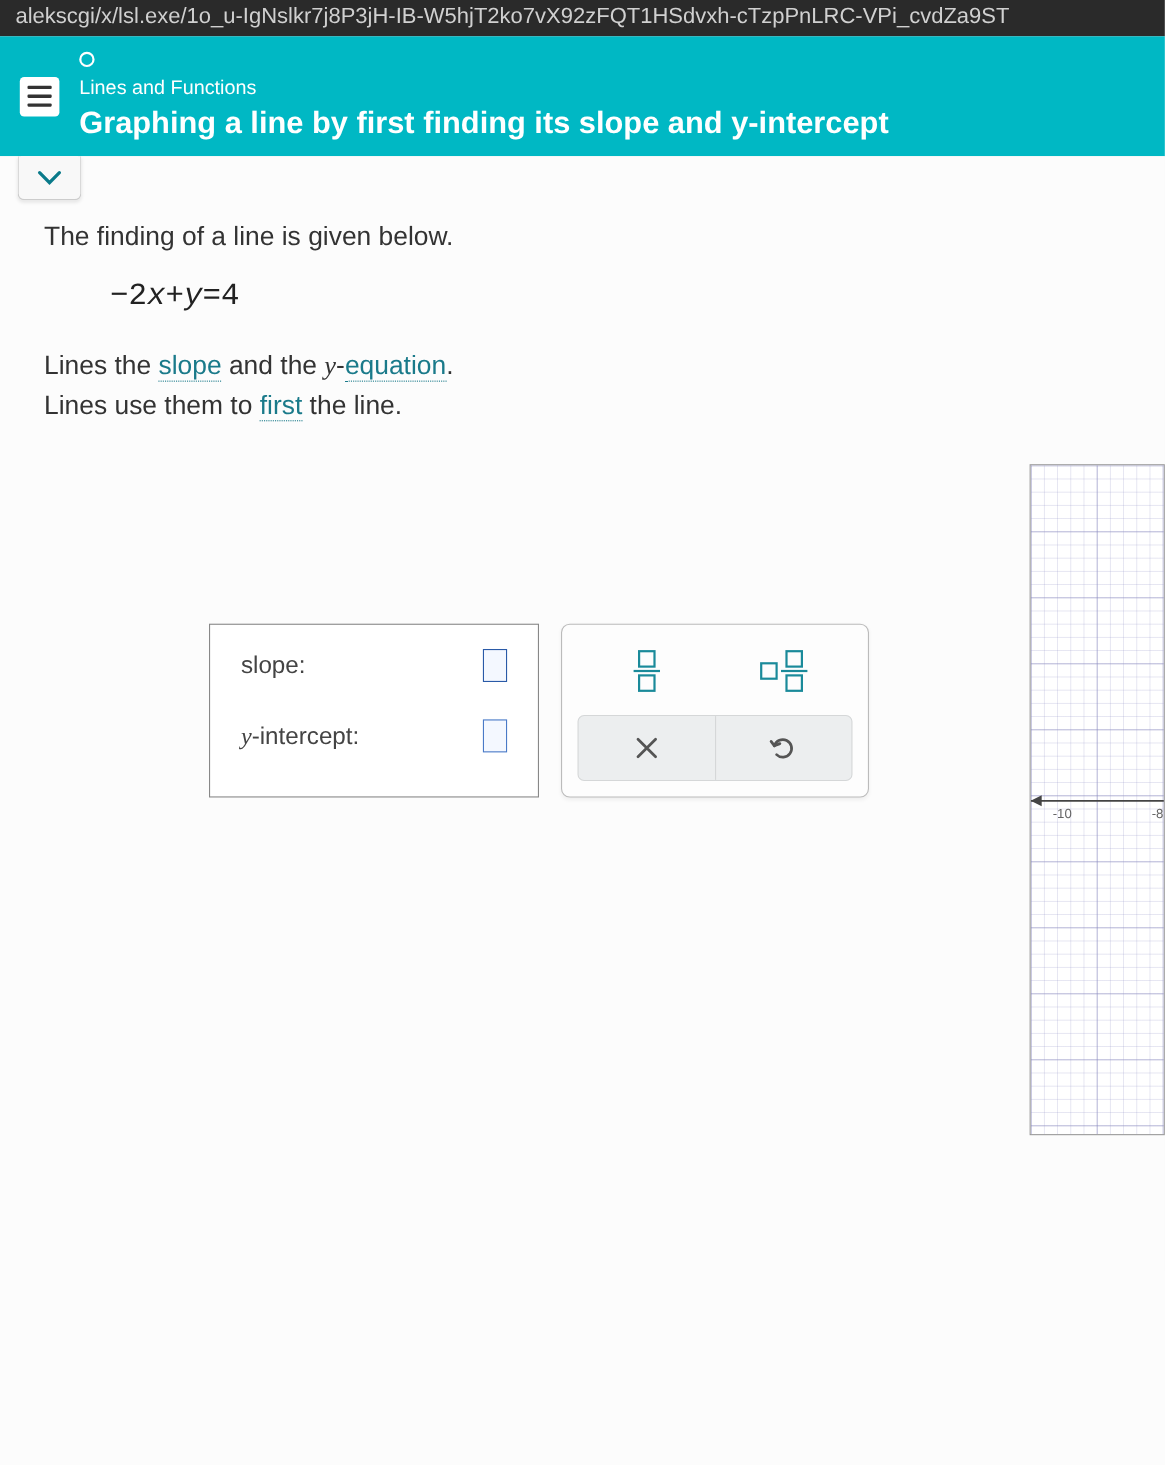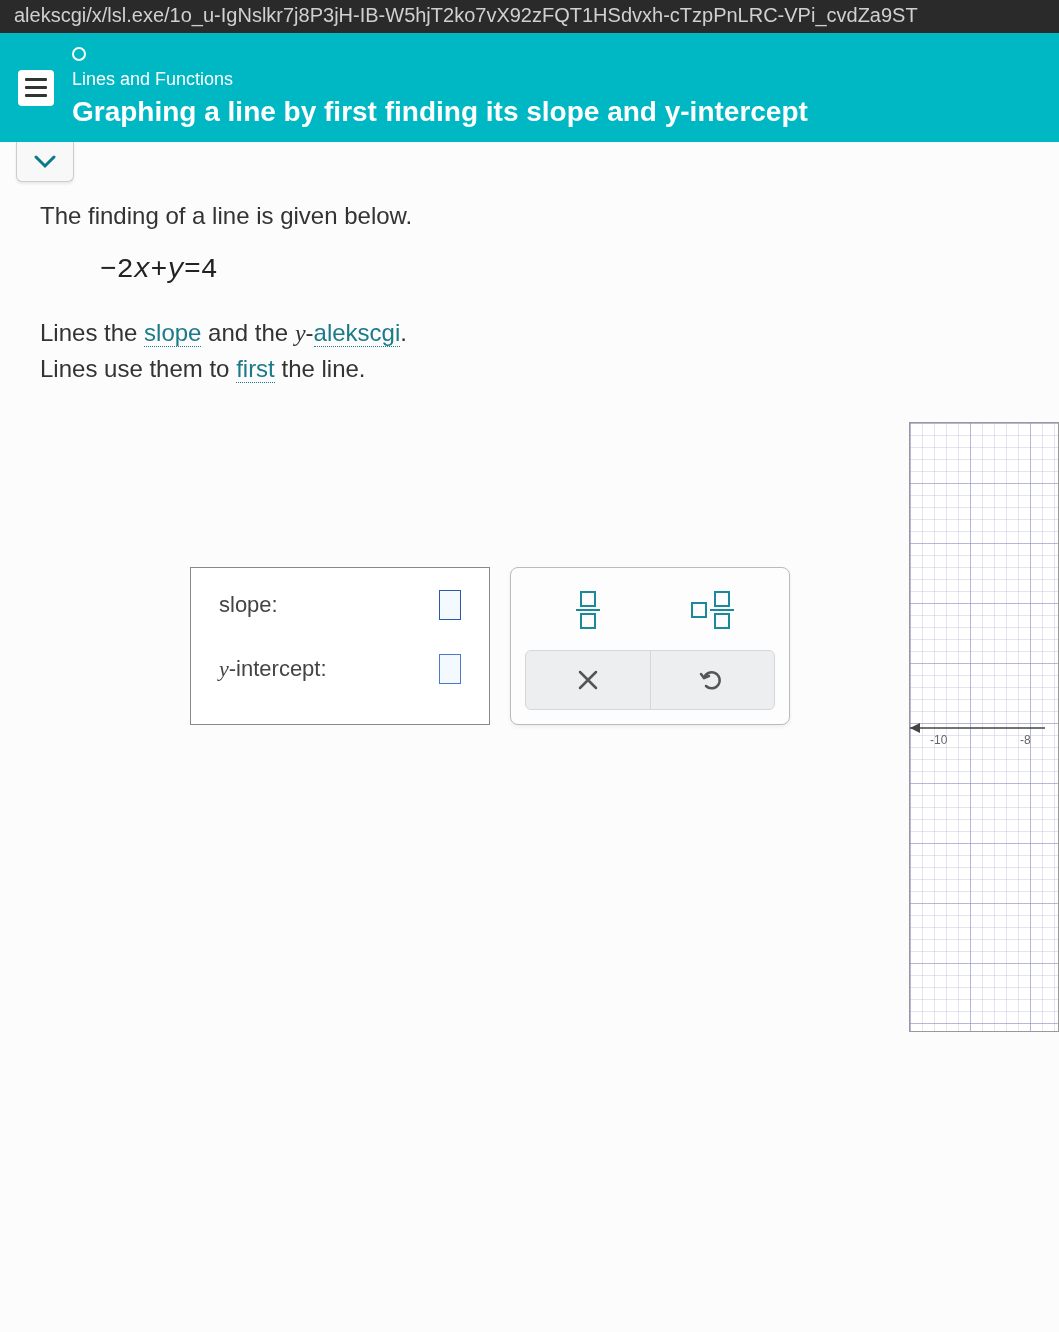--- a/index.html
+++ b/index.html
@@ -187,21 +187,21 @@
     }
     .frac-icon .sq {
       width: 16px; height: 16px; border: 2px solid #1a8a9a;
     }
     .frac-icon .bar { width: 24px; height: 2px; background: #1a8a9a; margin: 2px 0; }
     .mixed-wrap { display: inline-flex; align-items: center; gap: 3px; color: #1a8a9a; }
     .graph-panel {
       position: absolute;
       right: 0;
       top: 280px;
-      width: 150px;
+      width: 123px;
       height: 610px;
       background: white;
       border: 1px solid #999;
       overflow: hidden;
     }
     .graph-grid {
       position: relative;
       width: 100%;
       height: 100%;
       background-image:
@@ -241,21 +241,21 @@
   <div class="expand-tab">
     <svg width="22" height="14" viewBox="0 0 22 14">
       <path d="M2 2 L11 11 L20 2" fill="none" stroke="#0a7a8a" stroke-width="3" stroke-linecap="round"></path>
     </svg>
   </div>
 
   <div class="content">
     <div class="intro">The finding of a line is given below.</div>
     <div class="equation"><span style="font-style:normal">−2</span>x<span style="font-style:normal">+</span>y<span style="font-style:normal">=4</span></div>
     <div class="instruction">
-      <span>Lines the </span><span class="term">slope</span><span> and the </span><span class="y-italic">y</span><span>-</span><span class="term">alekscgi</span><span>.</span><br>
+      <span>Lines the </span><span class="term">slope</span><span> and the </span><span class="y-italic">y</span><span>-</span><span class="term">equation</span><span>.</span><br>
       <span>Lines use them to </span><span class="term">first</span><span> the line.</span>
     </div>
 
     <div class="input-row">
       <div class="answer-box">
         <div class="answer-line">
           <span>slope:</span>
           <span class="input-placeholder active"></span>
         </div>
         <div class="answer-line">

